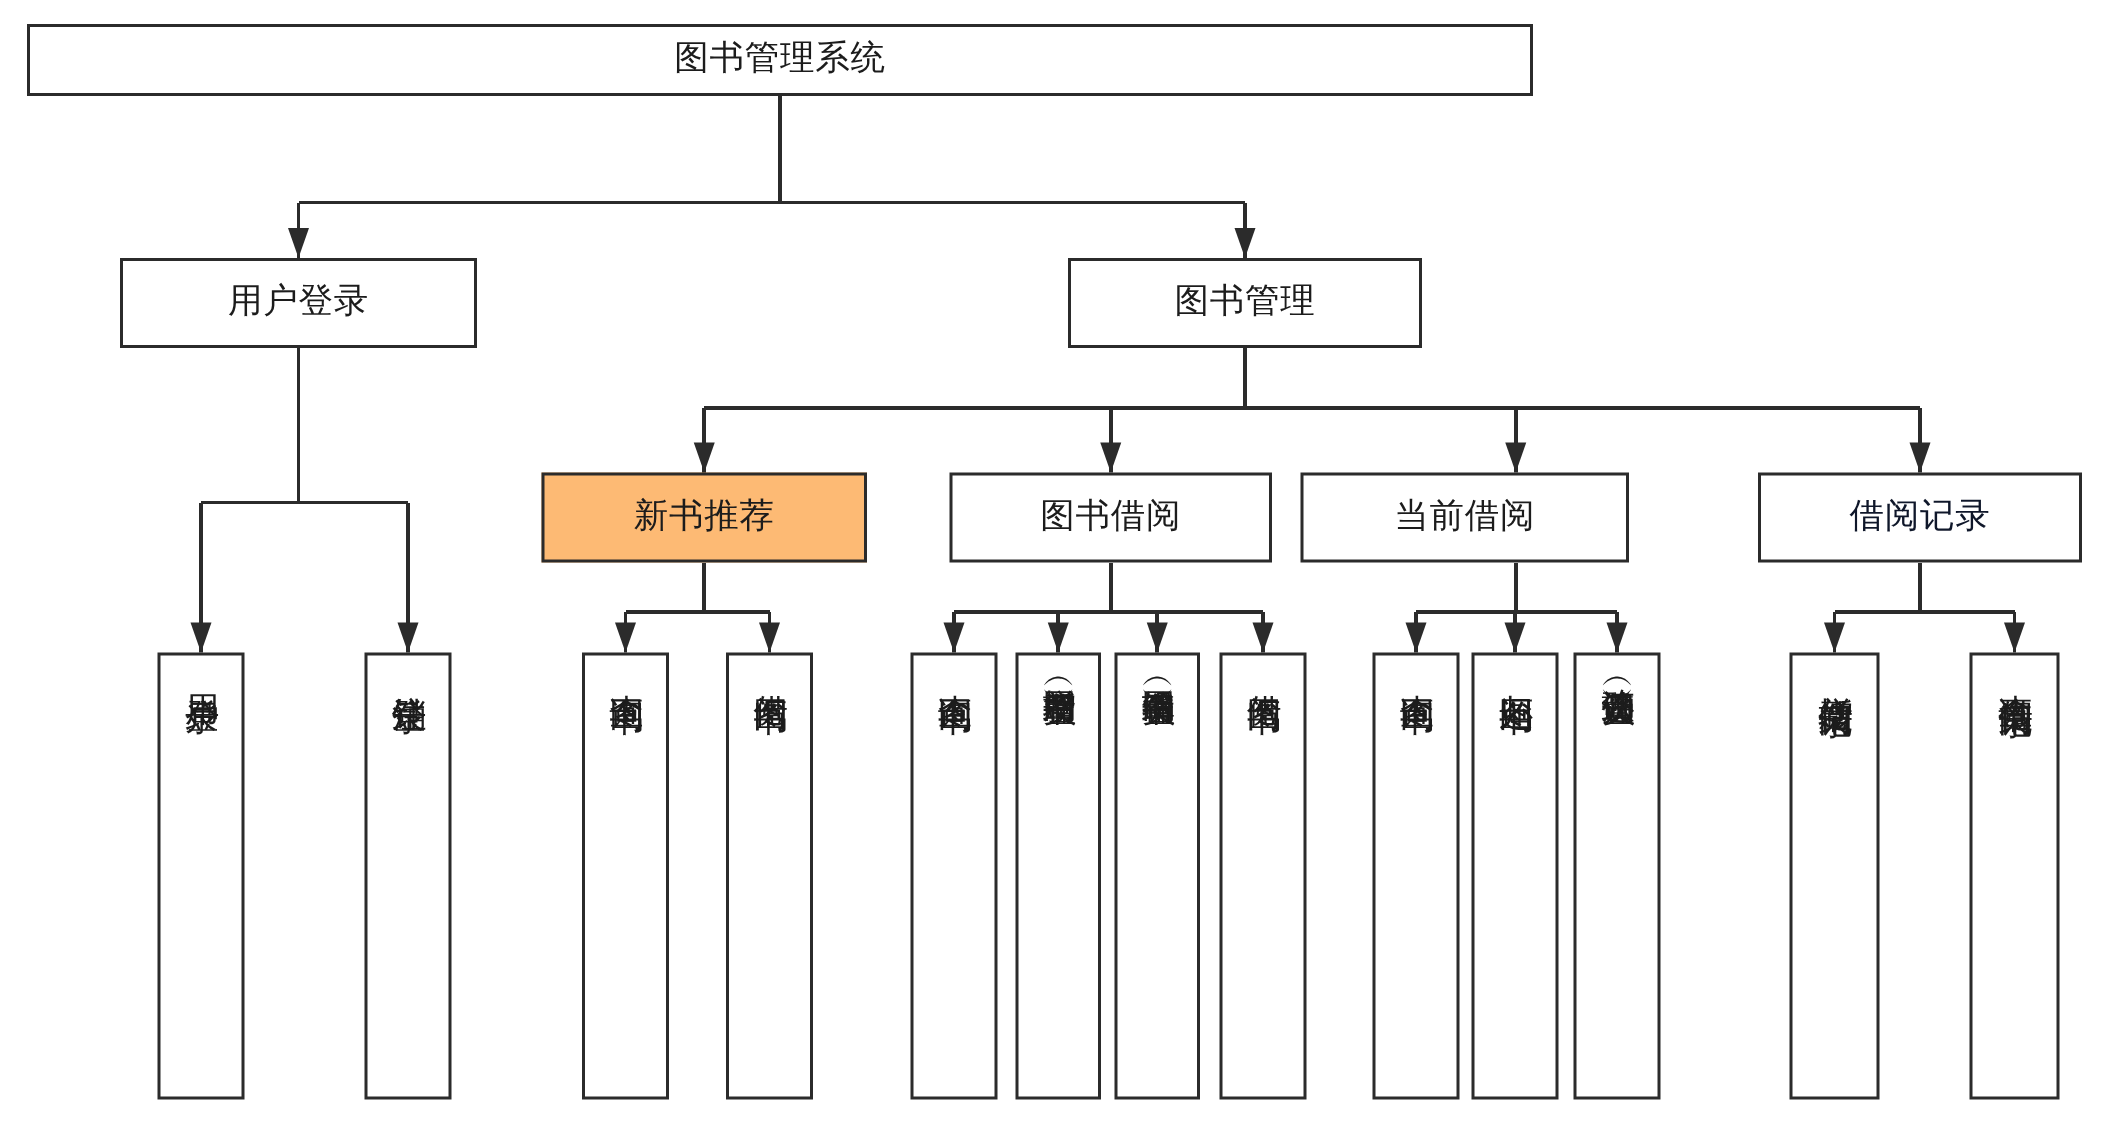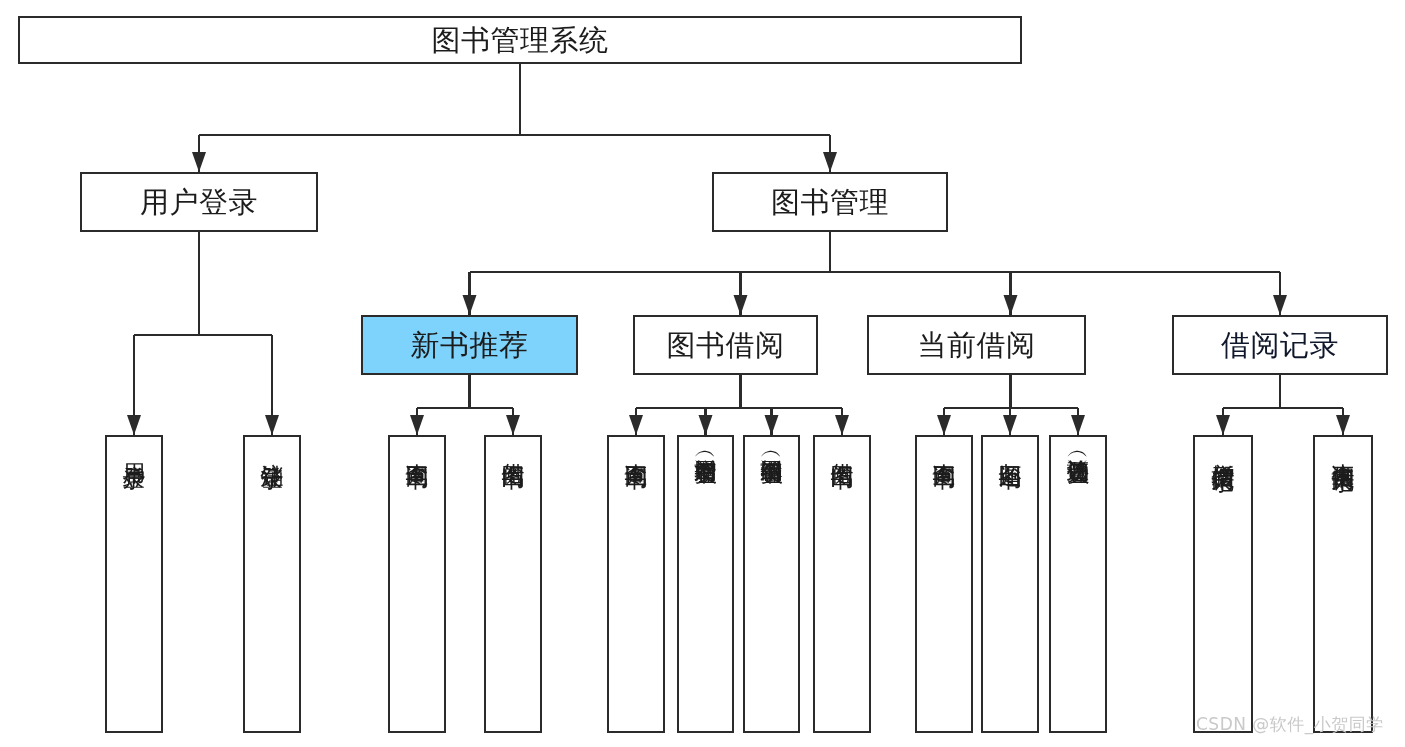--- a/index.html
+++ b/index.html
@@ -36,21 +36,21 @@
     justify-content: center;
     overflow: hidden;
   }
   .node-label {
     color: #1c1c1c;
     text-align: center;
     line-height: 1.18;
     white-space: pre;
   }
   .node.horizontal .node-label {
-    font-size: 29px;
+    font-size: 23px;
     letter-spacing: 0.5px;
   }
   .node.vertical {
     align-items: flex-start;
     justify-content: center;
     padding-top: 8px;
   }
   .node.vertical .node-label {
     writing-mode: vertical-rl;
     text-orientation: upright;
@@ -142,24 +142,24 @@
   <div id="nodes-layer">
       <div class="node horizontal" style="left: 18px; top: 16px; width: 1004px; height: 48px; border-color: rgb(43, 43, 43); background: rgb(255, 255, 255);">
         <span class="node-label" style="color: rgb(28, 28, 28);">图书管理系统</span>
       </div>
       <div class="node horizontal" style="left: 80px; top: 172px; width: 238px; height: 60px; border-color: rgb(43, 43, 43); background: rgb(255, 255, 255);">
         <span class="node-label" style="color: rgb(28, 28, 28);">用户登录</span>
       </div>
       <div class="node horizontal" style="left: 712px; top: 172px; width: 236px; height: 60px; border-color: rgb(43, 43, 43); background: rgb(255, 255, 255);">
         <span class="node-label" style="color: rgb(28, 28, 28);">图书管理</span>
       </div>
-      <div class="node horizontal" style="left: 361px; top: 315px; width: 217px; height: 60px; border-color: rgb(43, 43, 43); background: #7dd3fc;">
+      <div class="node horizontal" style="left: 361px; top: 315px; width: 217px; height: 60px; border-color: rgb(43, 43, 43); background: #fdba74;">
         <span class="node-label" style="color: rgb(28, 28, 28);">新书推荐</span>
       </div>
-      <div class="node horizontal" style="left: 633px; top: 315px; width: 185px; height: 60px; border-color: rgb(43, 43, 43); background: rgb(255, 255, 255);">
+      <div class="node horizontal" style="left: 633px; top: 315px; width: 215px; height: 60px; border-color: rgb(43, 43, 43); background: rgb(255, 255, 255);">
         <span class="node-label" style="color: rgb(28, 28, 28);">图书借阅</span>
       </div>
       <div class="node horizontal" style="left: 867px; top: 315px; width: 219px; height: 60px; border-color: rgb(43, 43, 43); background: rgb(255, 255, 255);">
         <span class="node-label" style="color: rgb(28, 28, 28);">当前借阅</span>
       </div>
       <div class="node horizontal" style="left: 1172px; top: 315px; width: 216px; height: 60px; border-color: rgb(43, 43, 43); background: rgb(255, 255, 255);">
         <span class="node-label" style="color: #0f172a;">借阅记录</span>
       </div>
       <div class="node vertical" style="left: 105px; top: 435px; width: 58px; height: 298px; border-color: rgb(43, 43, 43); background: rgb(255, 255, 255);">
         <span class="node-label" style="color: rgb(28, 28, 28);">用户登录</span>
@@ -194,14 +194,13 @@
       <div class="node vertical tall-text" style="left: 1049px; top: 435px; width: 58px; height: 298px; border-color: rgb(43, 43, 43); background: rgb(255, 255, 255);">
         <span class="node-label" style="color: rgb(28, 28, 28);">确认归还（管理员）</span>
       </div>
       <div class="node vertical" style="left: 1193px; top: 435px; width: 60px; height: 298px; border-color: rgb(43, 43, 43); background: rgb(255, 255, 255);">
         <span class="node-label" style="color: rgb(28, 28, 28);">新增借阅记录</span>
       </div>
       <div class="node vertical" style="left: 1313px; top: 435px; width: 60px; height: 298px; border-color: rgb(43, 43, 43); background: rgb(255, 255, 255);">
         <span class="node-label" style="color: rgb(28, 28, 28);">查询借阅记录</span>
       </div>
     </div>
-  <div id="watermark" style="left: 1196px; top: 713px; color: rgb(201, 201, 201);">CSDN @软件_小贺同学</div>
 </div>
 
 </body></html>

